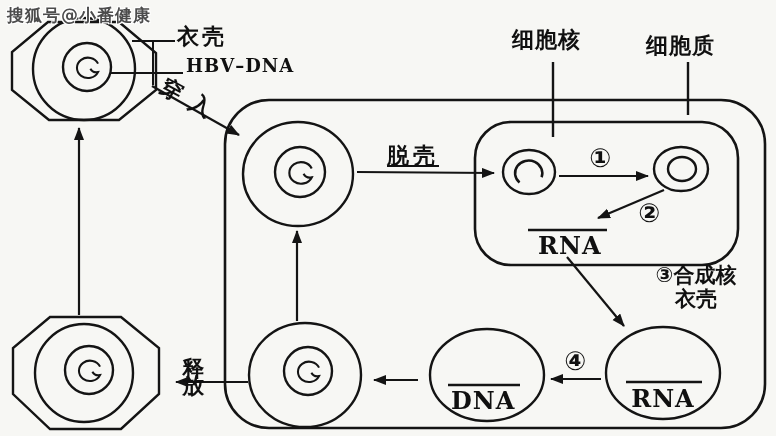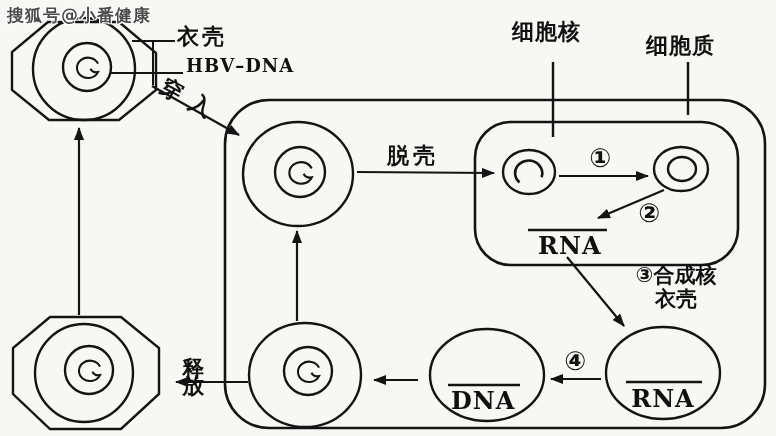--- a/index.html
+++ b/index.html
@@ -23,30 +23,30 @@
   .lbl-cn{font-size:22px;letter-spacing:1px;}
   .lbl-serif{font-family:"DejaVu Serif","Liberation Serif",serif;font-size:24px;letter-spacing:1px;}
   .watermark{
     left:7px;top:6px;font-size:17px;letter-spacing:1px;
     color:#4c4c4c;
     text-shadow:1px 1px 0 #ffffff,-1px -1px 0 #ffffff,1px -1px 0 #ffffff,-1px 1px 0 #ffffff;
   }
   .capsid-label{left:177px;top:25px;letter-spacing:3px;}
   .hbv-label{left:186px;top:56px;font-size:18px;}
   .penetrate-label{left:161px;top:76px;letter-spacing:11px;transform:rotate(28deg);transform-origin:6px 12px;}
-  .nucleus-label{left:512px;top:20px;}
+  .nucleus-label{left:512px;top:28px;}
   .cytoplasm-label{left:646px;top:34px;}
-  .uncoat-label{left:387px;top:144px;letter-spacing:4px;}
+  .uncoat-label{left:387px;top:144px;letter-spacing:4px;text-decoration:underline;}
   .marker-num{position:absolute;font-weight:700;font-size:26px;}
   .step1-marker{left:589px;top:143px;}
   .step2-marker{left:638px;top:198px;}
   .step4-marker{left:564px;top:346px;}
   .nucleus-rna{left:538px;top:233px;width:62px;text-align:center;}
   .step3-label{
-    left:610px;top:263px;width:132px;
+    left:630px;top:263px;width:132px;
     font-size:21px;line-height:24px;text-align:center;
     white-space:pre-line;
   }
   .capsid-rna{left:631px;top:386px;width:64px;text-align:center;}
   .capsid-dna{left:451px;top:388px;width:64px;text-align:left;}
   .release-label{
     left:181px;top:339px;
     writing-mode:vertical-rl;
     letter-spacing:17px;
     height:86px;

